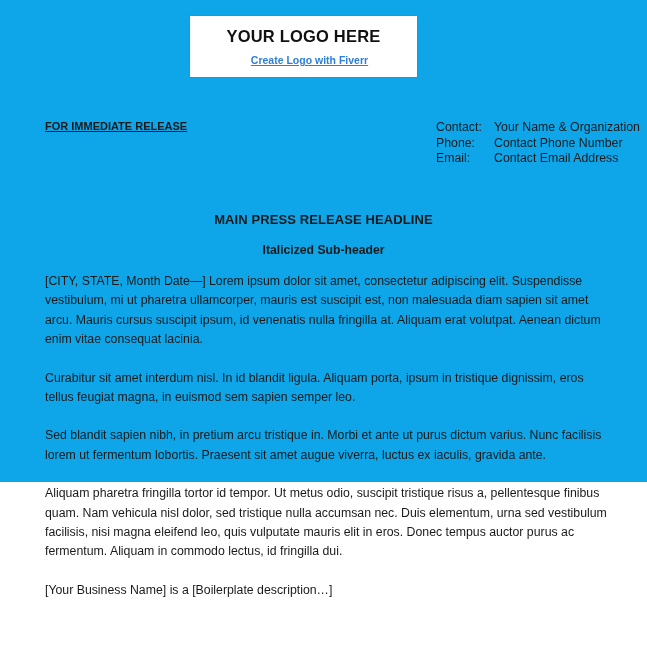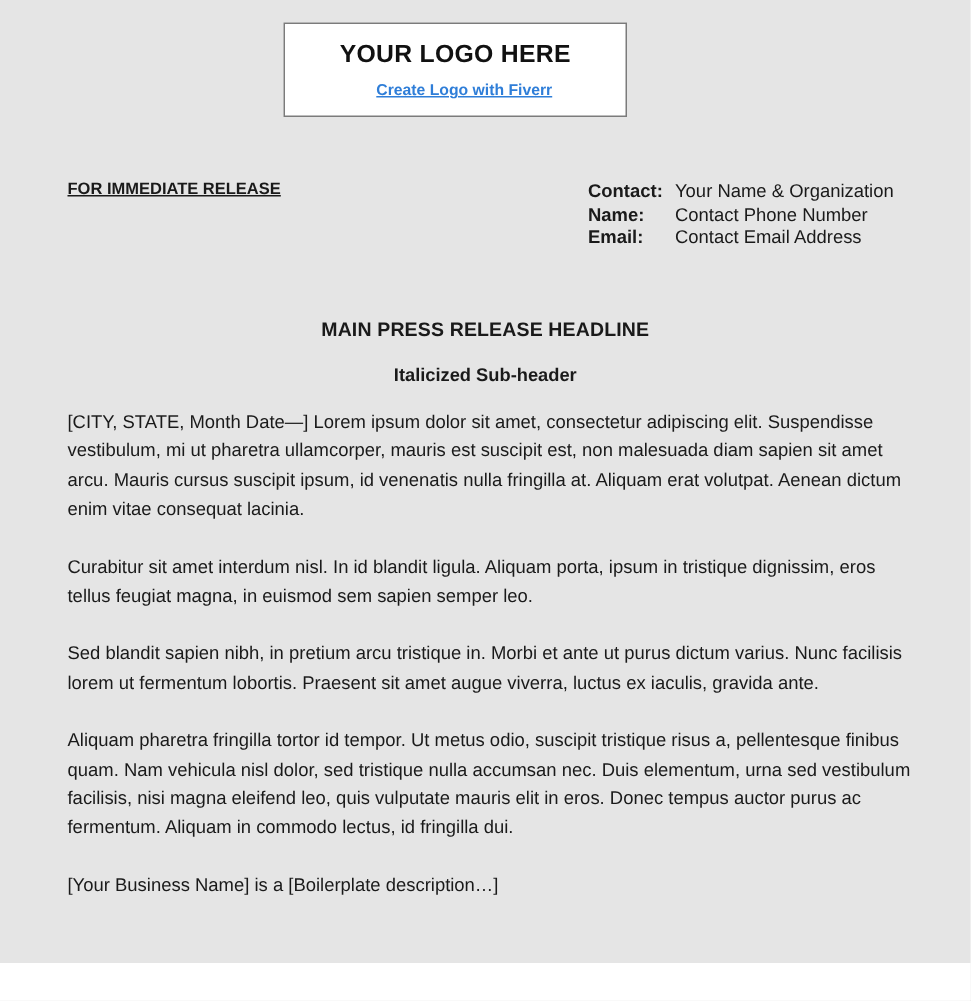--- a/index.html
+++ b/index.html
@@ -12,22 +12,22 @@
     height: 667px;
     position: relative;
     font-family: "Liberation Sans", sans-serif;
     color: #1a1a1a;
     overflow: hidden;
   }
 
   .page {
     position: relative;
     width: 647px;
-    height: 642px;
-    background: #e5e5e5;
+    height: 482px;
+    background: #0ea5e9;
   }
 
   
   .logo-box {
     position: absolute;
     left: 189px;
     top: 15px;
     width: 229px;
     height: 63px;
     border: 1px solid #7b7b7b;
@@ -78,23 +78,24 @@
     left: 347px;
     top: 0;
     font-size: 12.3px;
     line-height: 15.5px;
   }
   .contact-line {
     display: flex;
     white-space: nowrap;
   }
   .contact-key {
-    font-weight: bold;
+    font-weight: normal;
     width: 58px;
     flex: 0 0 58px;
+    margin-left: 44px;
   }
   .contact-val {
     font-weight: normal;
   }
 
   
   .headline {
     position: absolute;
     left: 0;
     top: 212px;
@@ -142,21 +143,21 @@
 
   <div class="release-row">
     <div class="release-label">FOR IMMEDIATE RELEASE</div>
 
     <div class="contact-block">
       <div class="contact-line">
         <span class="contact-key">Contact:</span>
         <span class="contact-val">Your Name &amp; Organization</span>
       </div>
       <div class="contact-line">
-        <span class="contact-key">Name:</span>
+        <span class="contact-key">Phone:</span>
         <span class="contact-val">Contact Phone Number</span>
       </div>
       <div class="contact-line">
         <span class="contact-key">Email:</span>
         <span class="contact-val">Contact Email Address</span>
       </div>
     </div>
   </div>
 
   <div class="headline">MAIN PRESS RELEASE HEADLINE</div>

